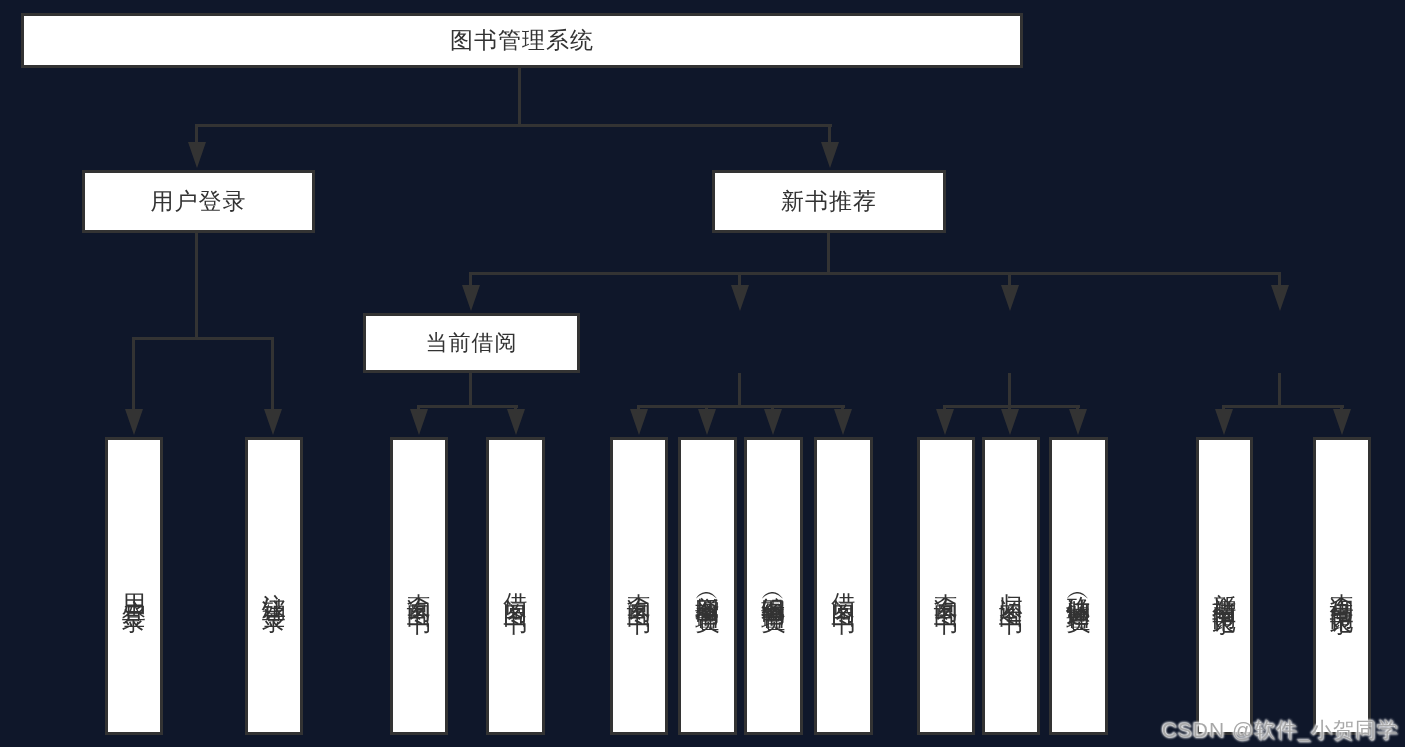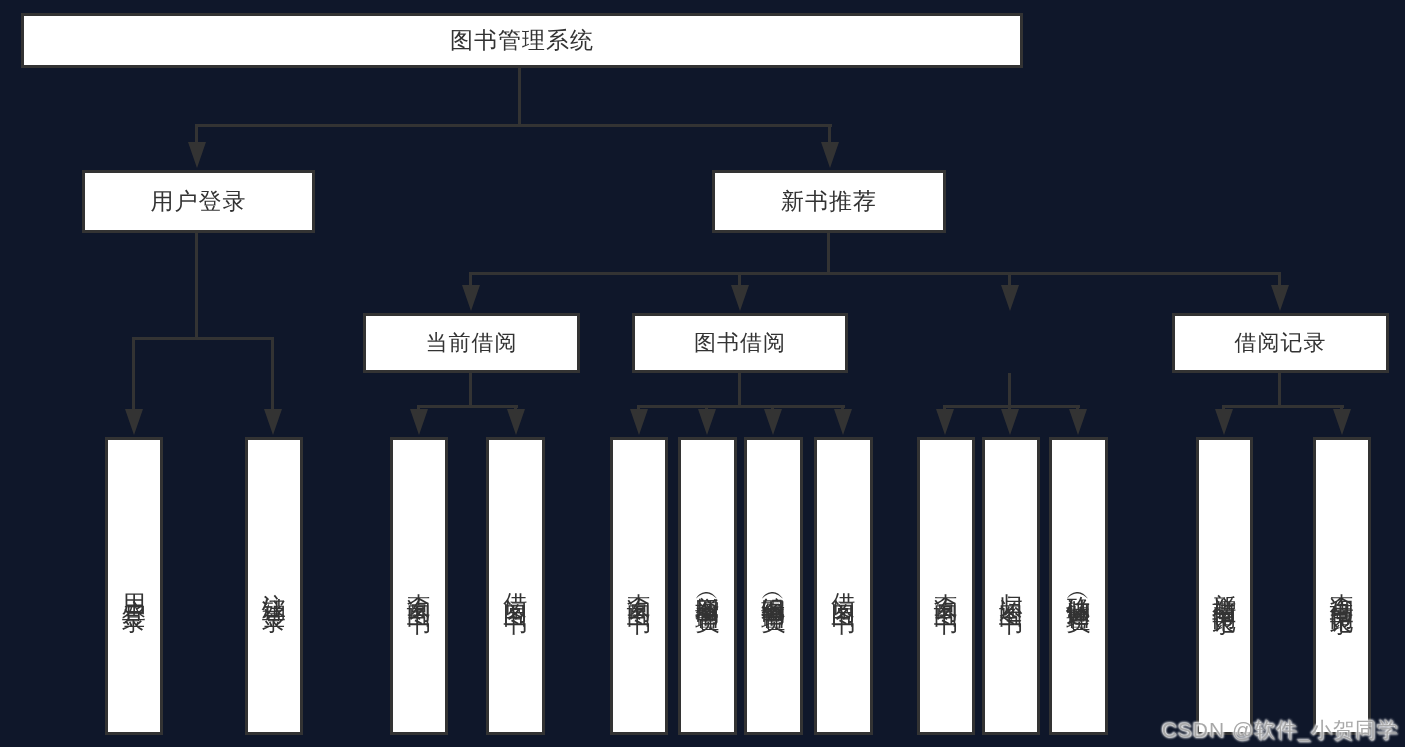--- a/index.html
+++ b/index.html
@@ -85,26 +85,20 @@
   <div class="vline" style="left:738px;top:272px;height:15px"></div>
   <div class="arrow" style="left:731px;top:285px"></div>
   <div class="vline" style="left:1008px;top:272px;height:15px"></div>
   <div class="arrow" style="left:1001px;top:285px"></div>
   <div class="vline" style="left:1278px;top:272px;height:15px"></div>
   <div class="arrow" style="left:1271px;top:285px"></div>
 
   <div class="box" style="left:363px;top:313px;width:217px;height:60px">
     <span class="hlabel" style="font-size:22px">当前借阅</span>
   </div>
-  <div class="box" style="left:632px;top:313px;width:216px;height:60px">
-    <span class="hlabel" style="font-size:22px">图书借阅</span>
-  </div>
-  <div class="box" style="left:1172px;top:313px;width:217px;height:60px">
-    <span class="hlabel" style="font-size:22px">借阅记录</span>
-  </div>
 
   <div class="vline" style="left:469px;top:373px;height:32px"></div>
   <div class="hline" style="left:417px;top:405px;width:101px"></div>
   <div class="vline" style="left:417px;top:405px;height:8px"></div>
   <div class="arrow" style="left:410px;top:409px"></div>
   <div class="vline" style="left:514px;top:405px;height:8px"></div>
   <div class="arrow" style="left:507px;top:409px"></div>
 
   <div class="vline" style="left:738px;top:373px;height:32px"></div>
   <div class="hline" style="left:637px;top:405px;width:208px"></div>

